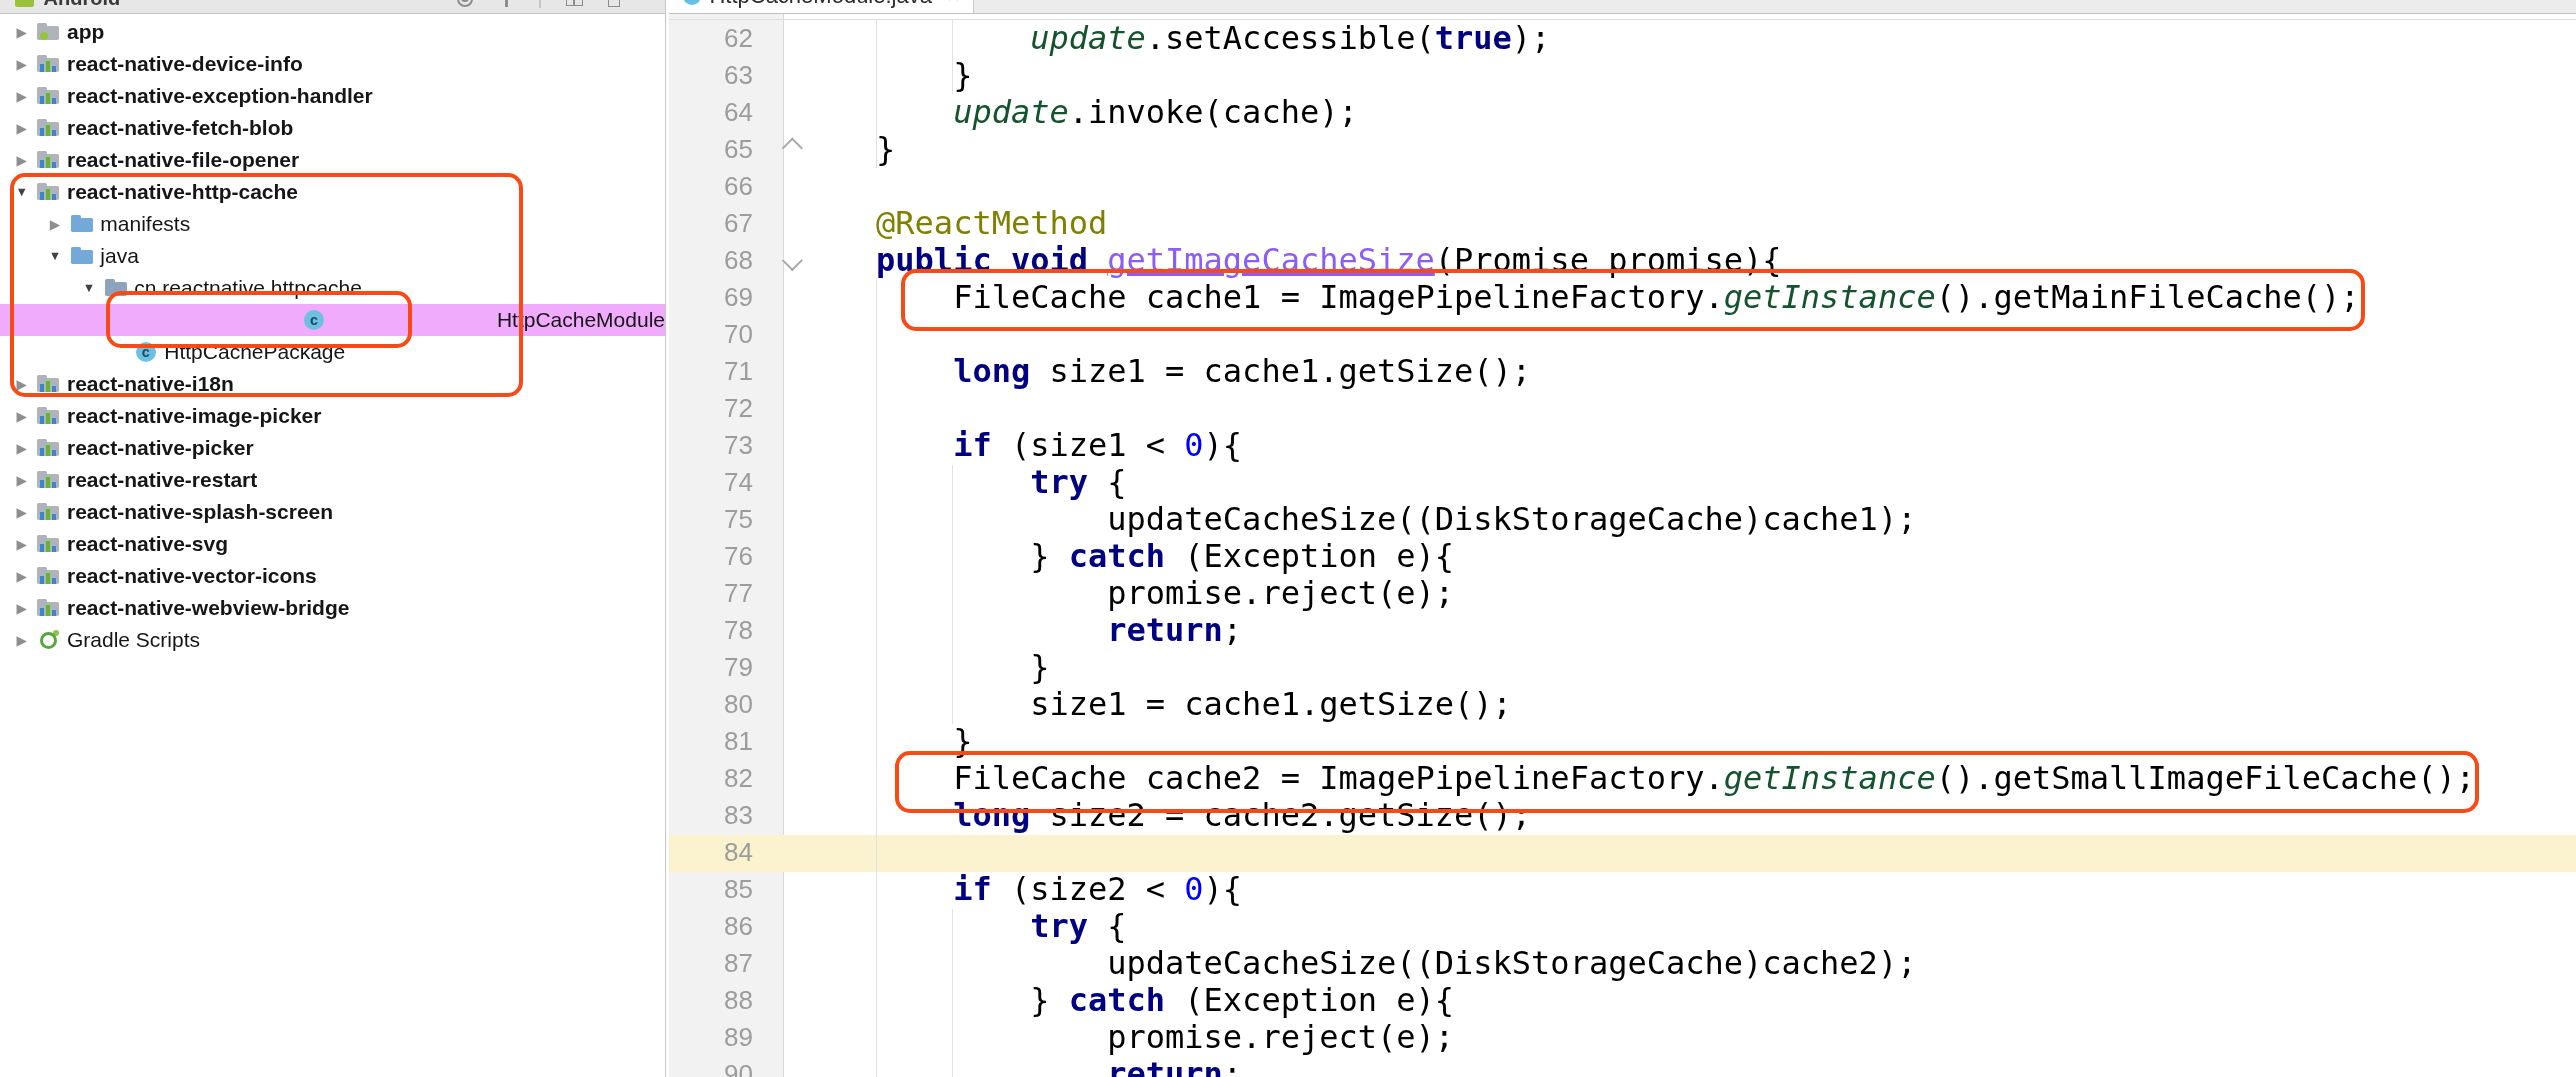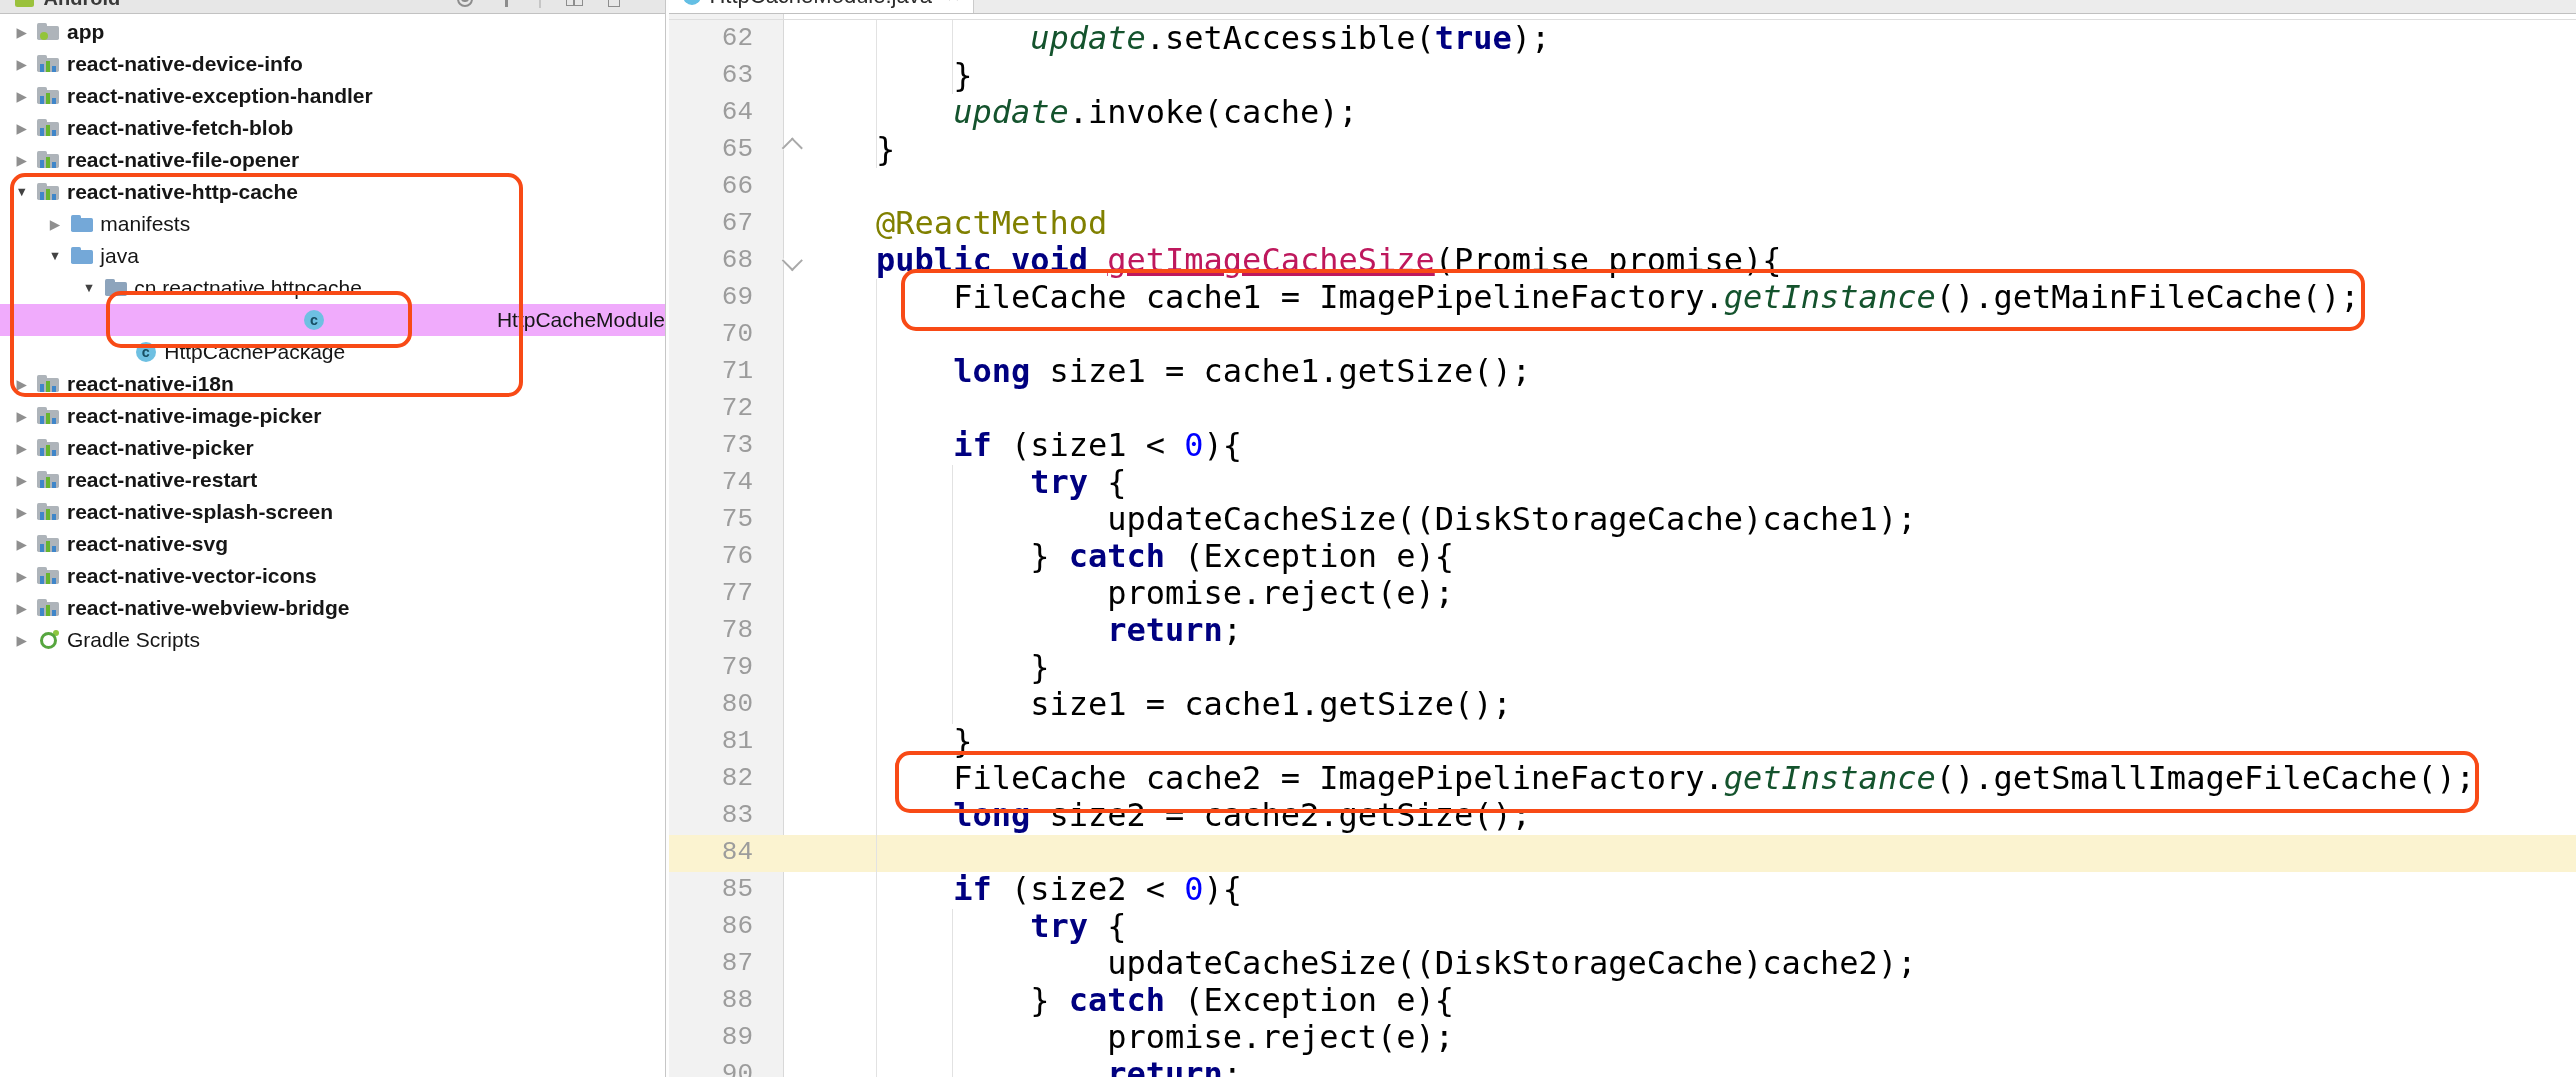--- a/index.html
+++ b/index.html
@@ -65,28 +65,28 @@
        display:inline-flex;align-items:center;gap:8.4px;padding:0 13.5px;}
   .tab-icon{width:18.5px;height:18.5px;border-radius:50%;background:#64bfe4;flex:none;}
   .tab-title{font-size:22px;color:#2b2b2b;white-space:nowrap;}
   .tab-close{font-size:22px;color:#9a9a9a;margin-left:6.7px;}
   .editor-hairline{position:absolute;left:0;top:19.4px;width:100%;height:0.8px;background:#dedede;}
   .gutter-bg{position:absolute;left:0;top:13.5px;bottom:0;width:114px;background:#f2f2f2;
              border-right:0.8px solid #d8d8d8;}
   .caret-bar{position:absolute;left:0;width:100%;height:37px;background:#fbf3d0;}
   .gutter-col{position:absolute;left:0;top:20px;width:114px;}
   .ln{height:37px;line-height:37px;text-align:right;padding-right:30px;
-      font-family:Liberation Mono, monospace;font-size:26px;color:#9c9c9c;}
+      font-family:Liberation Sans, sans-serif;font-size:26px;color:#9c9c9c;}
   .code-col{position:absolute;left:130px;top:20px;}
   .crow{height:37px;line-height:37px;white-space:pre;font-family:"DejaVu Sans Mono",monospace;
         font-size:32px;color:#000;}
   .tk-k{color:#000080;font-weight:bold;}
   .tk-a{color:#808000;}
   .tk-m{color:#14532d;font-style:italic;}
-  .tk-d{color:#be185d;text-decoration:underline;}
+  .tk-d{color:#8b5cf6;text-decoration:underline;}
   .tk-n{color:#0000ff;}
   .tk-p{color:#000;}
   .guide{position:absolute;width:0.8px;background:#e2e2e2;}
   .fold{position:absolute;left:116px;width:12.6px;height:12.6px;border:2.5px solid #a9a9a9;background:#fff;}
   .fold.down{border-width:0 2.5px 2.5px 0;transform:rotate(45deg);}
   .fold.up{border-width:0 2.5px 2.5px 0;transform:rotate(-135deg);}
 
   
   .obox{position:absolute;border:4.2px solid #f84a16;border-radius:15px;z-index:50;pointer-events:none;}
 </style>

